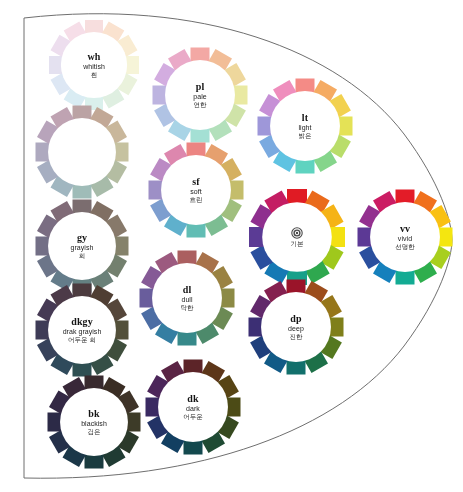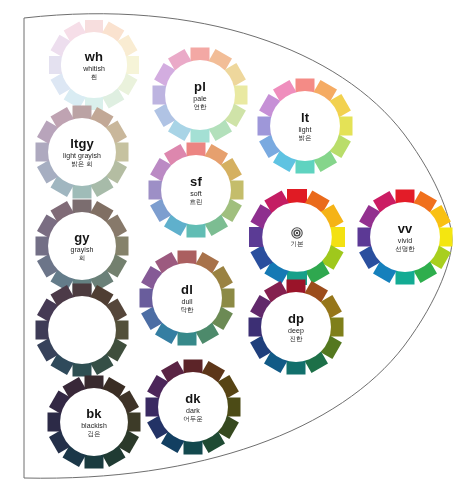--- a/index.html
+++ b/index.html
@@ -39,23 +39,24 @@
     left: 50%;
     top: 50%;
     transform: translate(-50%, -50%);
     text-align: center;
     line-height: 1.08;
     white-space: nowrap;
     pointer-events: none;
   }
   .hub-abbr {
     font-weight: bold;
-    font-size: 13px;
+    font-size: 10px;
     color: #141414;
     letter-spacing: 0.1px;
+    font-family: Liberation Serif, serif;
   }
   .hub-en {
     font-size: 7px;
     color: #1c1c1c;
     margin-top: 0.5px;
     letter-spacing: 0.05px;
   }
   .hub-ko {
     font-size: 6.5px;
     color: #1c1c1c;
@@ -108,25 +109,20 @@
           <rect x="82.54" y="69.00" width="19" height="19" fill="#b4bda2" transform="rotate(120.00 92.04 78.50)"></rect>
           <rect x="69.00" y="82.54" width="19" height="19" fill="#a7bba9" transform="rotate(150.00 78.50 92.04)"></rect>
           <rect x="50.50" y="87.50" width="19" height="19" fill="#9fbcb8" transform="rotate(180.00 60.00 97.00)"></rect>
           <rect x="32.00" y="82.54" width="19" height="19" fill="#a0b6c0" transform="rotate(210.00 41.50 92.04)"></rect>
           <rect x="18.46" y="69.00" width="19" height="19" fill="#a6aec1" transform="rotate(240.00 27.96 78.50)"></rect>
           <rect x="13.50" y="50.50" width="19" height="19" fill="#aea9bf" transform="rotate(270.00 23.00 60.00)"></rect>
           <rect x="18.46" y="32.00" width="19" height="19" fill="#b8a4bb" transform="rotate(300.00 27.96 41.50)"></rect>
           <rect x="32.00" y="18.46" width="19" height="19" fill="#bfa3b2" transform="rotate(330.00 41.50 27.96)"></rect>
           <circle cx="60" cy="60" r="33.96" fill="#ffffff"></circle>
         </svg>
-        <div class="wheel-hub">
-          <div class="hub-abbr">ltgy</div>
-          <div class="hub-en">light grayish</div>
-          <div class="hub-ko">밝은 회</div>
-        </div>
       </div>
       <div class="wheel" style="left: 82px; top: 246px; width: 120px; height: 120px;">
         <svg class="wheel-svg" width="120" height="120" viewBox="0 0 120 120">
           <rect x="50.50" y="13.50" width="19" height="19" fill="#7b6d6f" transform="rotate(0.00 60.00 23.00)"></rect>
           <rect x="69.00" y="18.46" width="19" height="19" fill="#806f63" transform="rotate(30.00 78.50 27.96)"></rect>
           <rect x="82.54" y="32.00" width="19" height="19" fill="#87796a" transform="rotate(60.00 92.04 41.50)"></rect>
           <rect x="87.50" y="50.50" width="19" height="19" fill="#85826b" transform="rotate(90.00 97.00 60.00)"></rect>
           <rect x="82.54" y="69.00" width="19" height="19" fill="#73806e" transform="rotate(120.00 92.04 78.50)"></rect>
           <rect x="69.00" y="82.54" width="19" height="19" fill="#6a8078" transform="rotate(150.00 78.50 92.04)"></rect>
           <rect x="50.50" y="87.50" width="19" height="19" fill="#648182" transform="rotate(180.00 60.00 97.00)"></rect>
@@ -152,20 +148,25 @@
           <rect x="82.54" y="69.00" width="19" height="19" fill="#3f4e3c" transform="rotate(120.00 92.04 78.50)"></rect>
           <rect x="69.00" y="82.54" width="19" height="19" fill="#354f46" transform="rotate(150.00 78.50 92.04)"></rect>
           <rect x="50.50" y="87.50" width="19" height="19" fill="#2e4f52" transform="rotate(180.00 60.00 97.00)"></rect>
           <rect x="32.00" y="82.54" width="19" height="19" fill="#2f4a5b" transform="rotate(210.00 41.50 92.04)"></rect>
           <rect x="18.46" y="69.00" width="19" height="19" fill="#37425a" transform="rotate(240.00 27.96 78.50)"></rect>
           <rect x="13.50" y="50.50" width="19" height="19" fill="#3e3c57" transform="rotate(270.00 23.00 60.00)"></rect>
           <rect x="18.46" y="32.00" width="19" height="19" fill="#463a54" transform="rotate(300.00 27.96 41.50)"></rect>
           <rect x="32.00" y="18.46" width="19" height="19" fill="#4c3a48" transform="rotate(330.00 41.50 27.96)"></rect>
           <circle cx="60" cy="60" r="33.96" fill="#ffffff"></circle>
         </svg>
+        <div class="wheel-hub">
+          <div class="hub-abbr">dkgy</div>
+          <div class="hub-en">drak grayish</div>
+          <div class="hub-ko">어두운 회</div>
+        </div>
       </div>
       <div class="wheel" style="left: 94px; top: 422px; width: 120px; height: 120px;">
         <svg class="wheel-svg" width="120" height="120" viewBox="0 0 120 120">
           <rect x="50.50" y="13.50" width="19" height="19" fill="#382a2e" transform="rotate(0.00 60.00 23.00)"></rect>
           <rect x="69.00" y="18.46" width="19" height="19" fill="#3a2d24" transform="rotate(30.00 78.50 27.96)"></rect>
           <rect x="82.54" y="32.00" width="19" height="19" fill="#3e3328" transform="rotate(60.00 92.04 41.50)"></rect>
           <rect x="87.50" y="50.50" width="19" height="19" fill="#3d3b28" transform="rotate(90.00 97.00 60.00)"></rect>
           <rect x="82.54" y="69.00" width="19" height="19" fill="#2b392a" transform="rotate(120.00 92.04 78.50)"></rect>
           <rect x="69.00" y="82.54" width="19" height="19" fill="#203b33" transform="rotate(150.00 78.50 92.04)"></rect>
           <rect x="50.50" y="87.50" width="19" height="19" fill="#1a3b3f" transform="rotate(180.00 60.00 97.00)"></rect>

